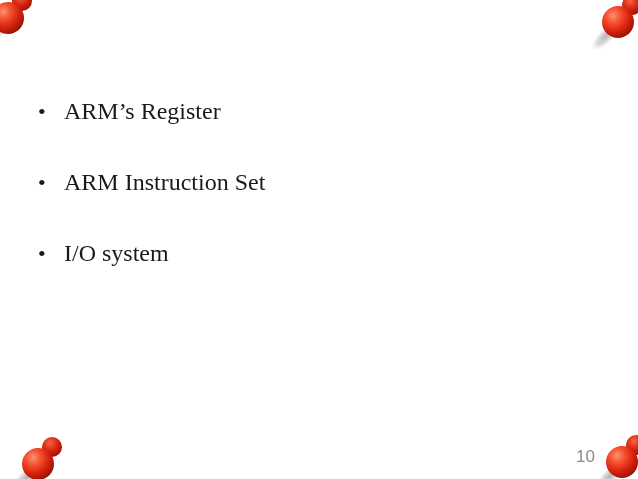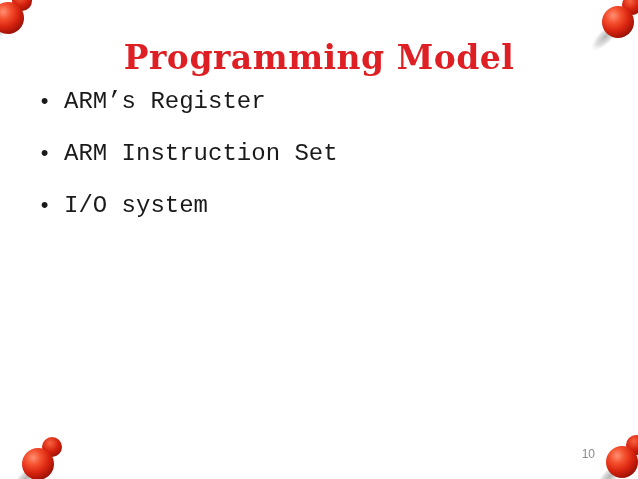--- a/index.html
+++ b/index.html
@@ -30,37 +30,37 @@
   }
   ul.bullet-list {
     position: absolute;
     left: 38px;
     top: 76px;
     margin: 0;
     padding: 0;
     list-style: none;
   }
   ul.bullet-list li {
-    font-family: Liberation Mono, monospace;
+    font-family: Liberation Serif, serif;
     font-size: 24px;
-    line-height: 51px;
+    line-height: 70px;
     color: var(--color-body, #1a1a1a);
     white-space: nowrap;
   }
   .bullet-marker {
     display: inline-block;
     width: 26px;
     font-size: 22px;
   }
   .page-number {
     position: absolute;
     right: 43px;
     top: 447px;
     font-family: "Liberation Sans", sans-serif;
-    font-size: 12px;
+    font-size: 17px;
     color: var(--color-page_number, #8a8a8a);
     text-align: center;
   }
   .pin {
     position: absolute;
     width: 64px;
     height: 64px;
     pointer-events: none;
   }
   .pin-top-left     { left: -18px; top: -12px; }
@@ -94,21 +94,20 @@
     <g id="pushpin">
       <ellipse cx="14" cy="44" rx="20" ry="7.5" transform="rotate(-45 14 44)" fill="url(#pinShadowGrad)"></ellipse>
       <circle cx="40" cy="13" r="10" fill="url(#pinLobeGrad)"></circle>
       <circle cx="26" cy="30" r="16" fill="url(#pinHeadGrad)"></circle>
     </g>
   </defs>
 </svg>
 
 <div class="slide">
 
-  <h1 class="slide-title">Programming Model</h1>
 
   <ul class="bullet-list">
 
       <li>
         <span class="bullet-marker">•</span><span>ARM’s Register</span>
       </li>
 
 
 
 

